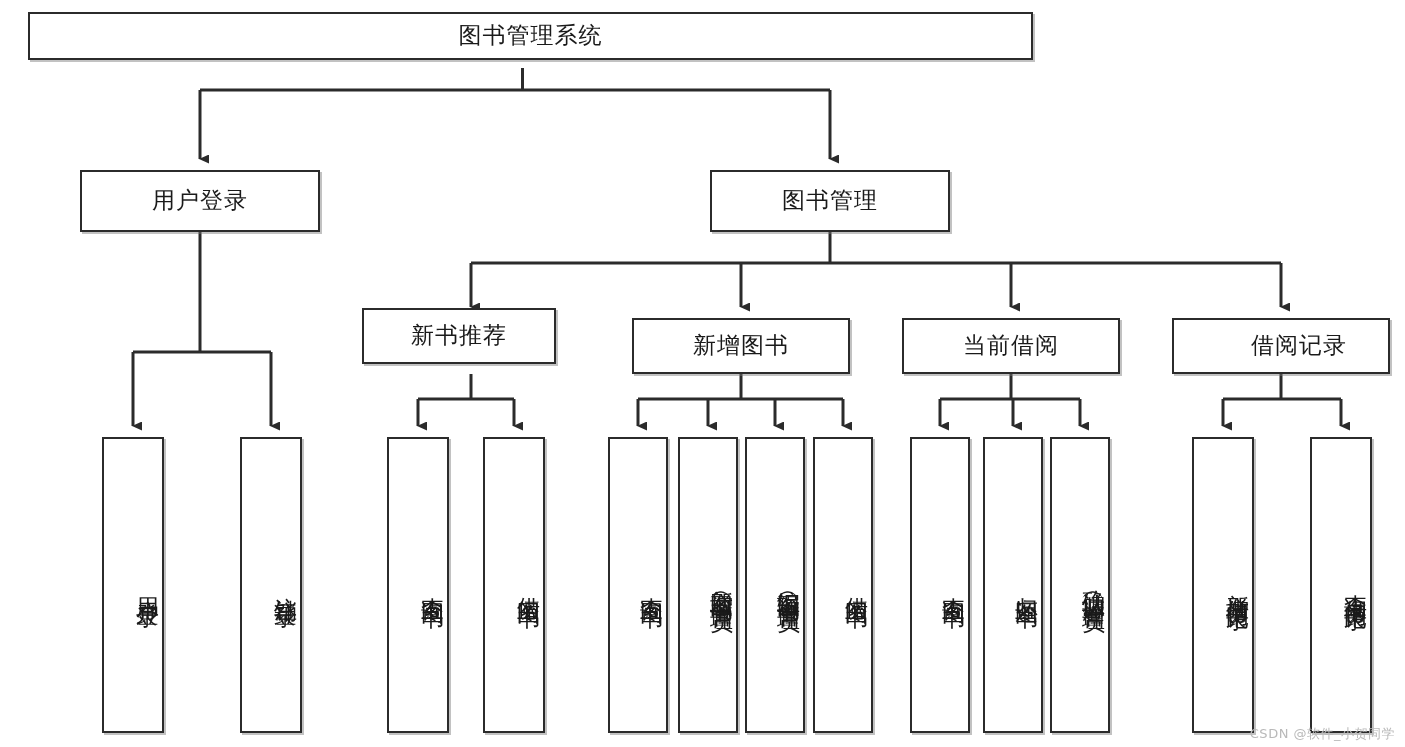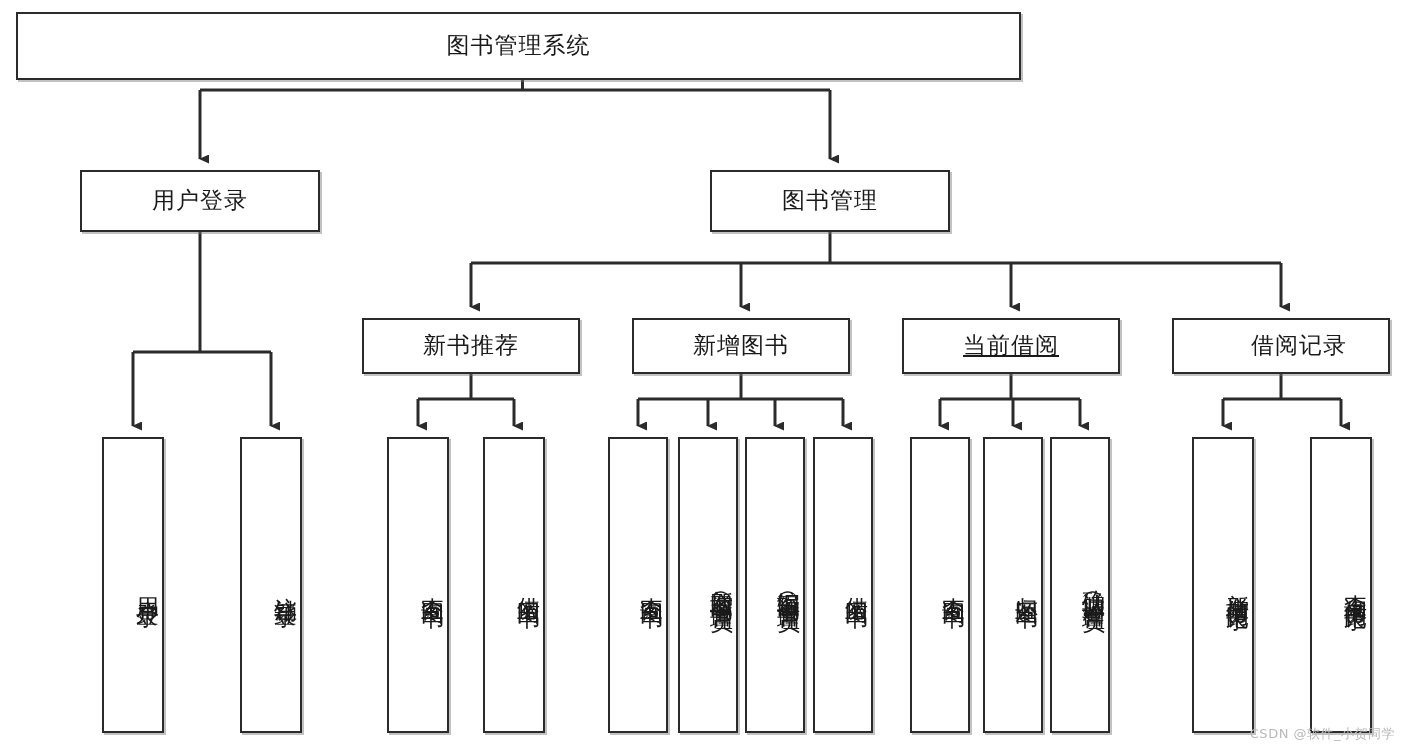--- a/index.html
+++ b/index.html
@@ -113,38 +113,38 @@
         <path d="M 940 399 L 940 426" marker-end="url(#arrowhead)"></path>
         <path d="M 1013 399 L 1013 426" marker-end="url(#arrowhead)"></path>
         <path d="M 1080 399 L 1080 426" marker-end="url(#arrowhead)"></path>
         <path d="M 1281 374 L 1281 399"></path>
         <path d="M 1223 399 L 1341 399"></path>
         <path d="M 1223 399 L 1223 426" marker-end="url(#arrowhead)"></path>
         <path d="M 1341 399 L 1341 426" marker-end="url(#arrowhead)"></path>
       </g>
   </svg>
 
-  <div class="node horizontal" style="left: 16px; top: 12px; width: 1005px; height: 68px;">
+  <div class="node horizontal" style="left: 28px; top: 12px; width: 1005px; height: 48px;">
     <span class="node-label">图书管理系统</span>
   </div>
 
   <div class="node horizontal" style="left: 80px; top: 170px; width: 240px; height: 62px;">
     <span class="node-label">用户登录</span>
   </div>
   <div class="node horizontal" style="left: 710px; top: 170px; width: 240px; height: 62px;">
     <span class="node-label">图书管理</span>
   </div>
 
-  <div class="node horizontal" style="left: 362px; top: 318px; width: 218px; height: 56px;">
+  <div class="node horizontal" style="left: 362px; top: 308px; width: 194px; height: 56px;">
     <span class="node-label">新书推荐</span>
   </div>
   <div class="node horizontal" style="left: 632px; top: 318px; width: 218px; height: 56px;">
     <span class="node-label">新增图书</span>
   </div>
-  <div class="node horizontal" style="left: 902px; top: 318px; width: 218px; height: 56px; text-decoration: underline;">
+  <div class="node horizontal" style="left: 902px; top: 318px; width: 218px; height: 56px;">
     <span class="node-label">当前借阅</span>
   </div>
   <div class="node horizontal" style="left: 1172px; top: 318px; width: 218px; height: 56px; padding-left: 36px;">
     <span class="node-label">借阅记录</span>
   </div>
 
   <div class="node vertical" style="left: 102px; top: 437px; width: 62px; height: 296px;">
     <span class="vtext">用户登录</span>
   </div>
   <div class="node vertical" style="left: 240px; top: 437px; width: 62px; height: 296px;">

